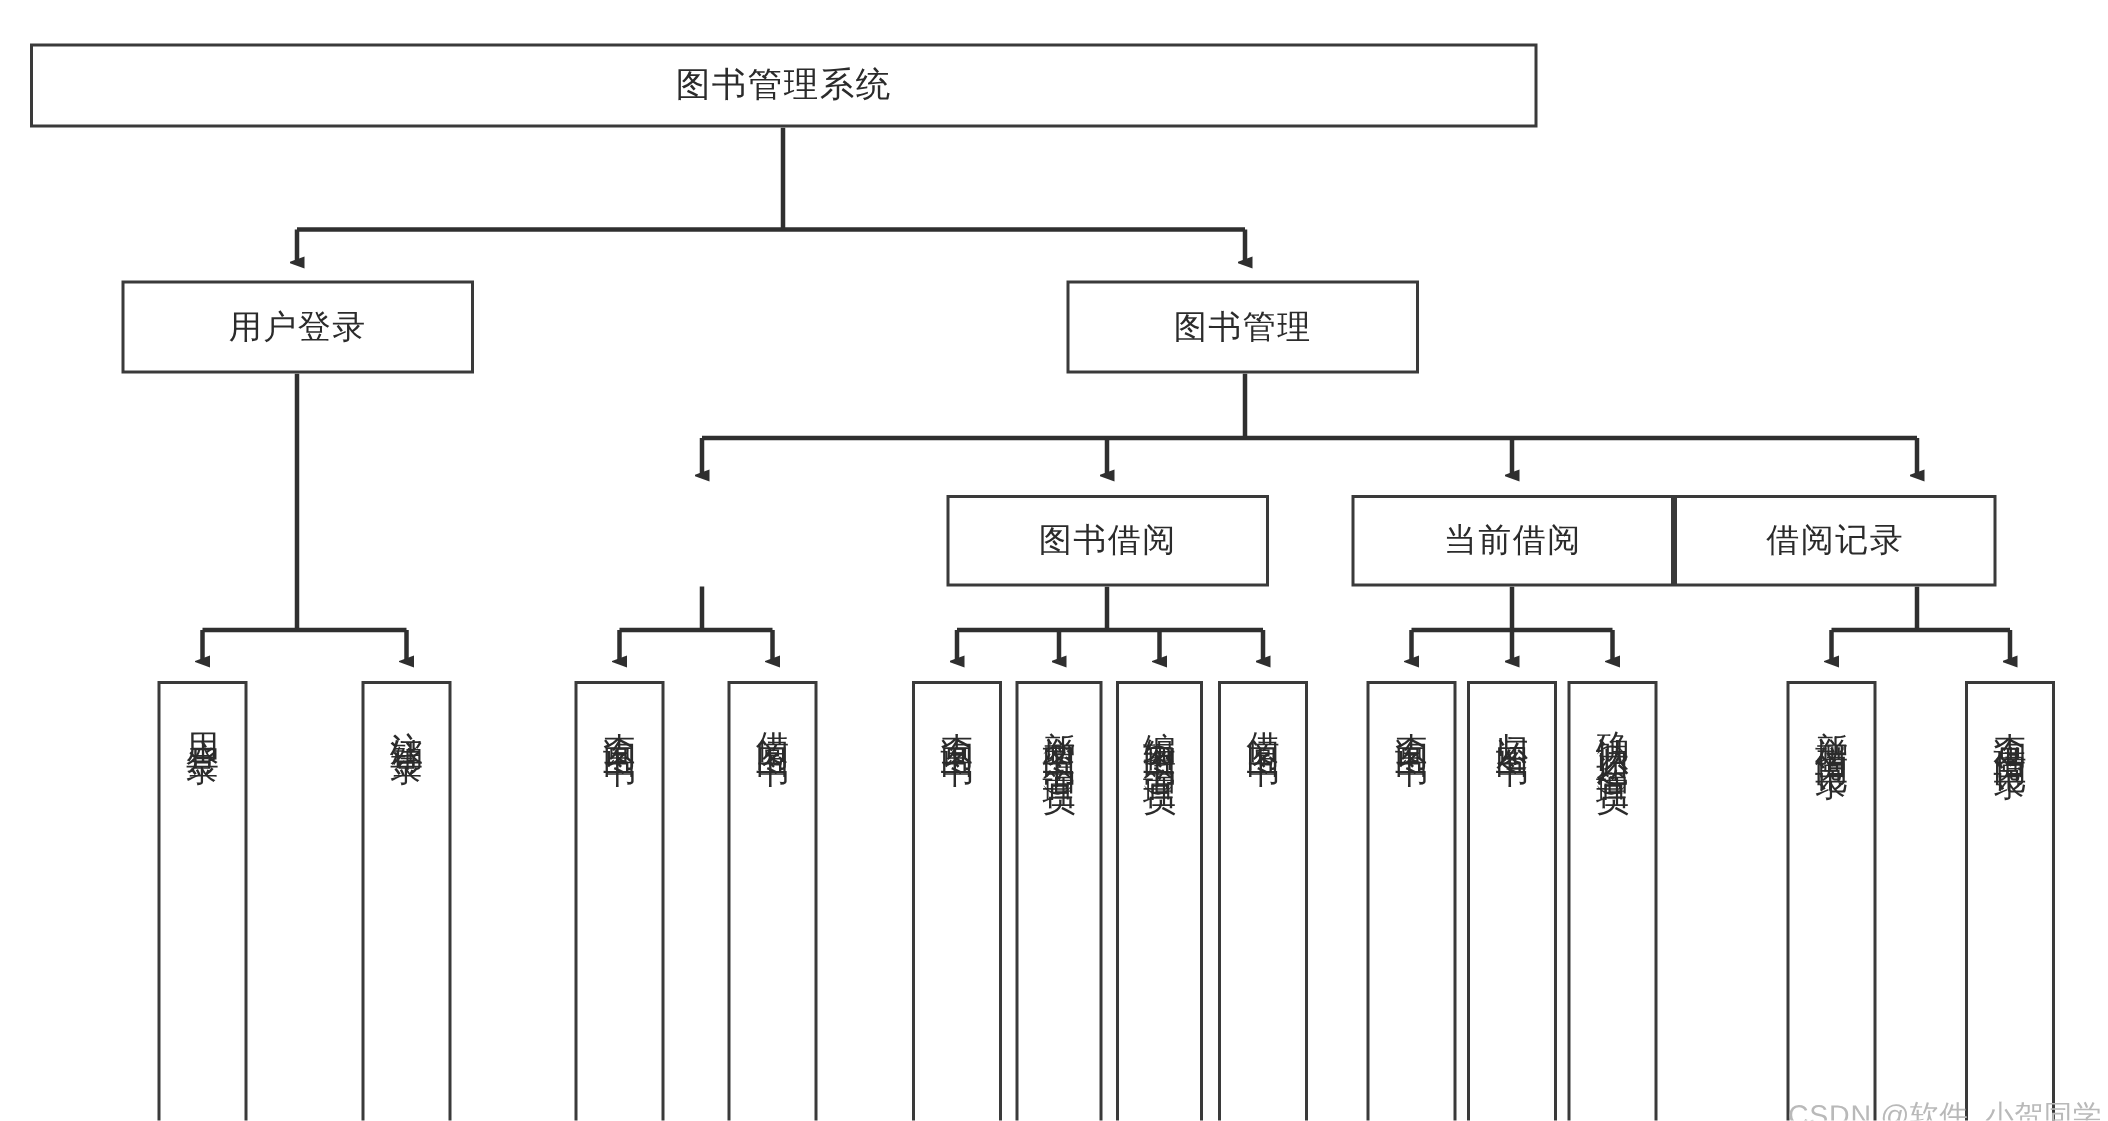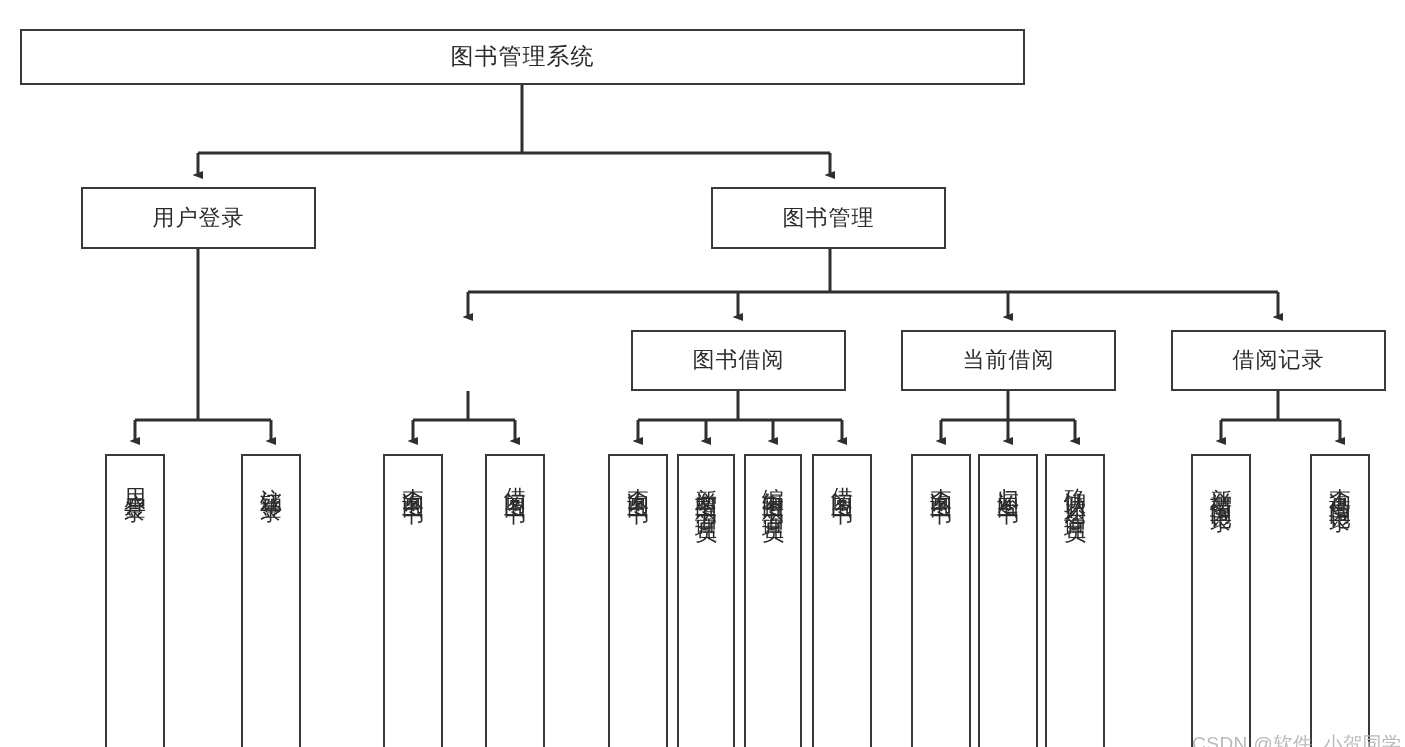--- a/index.html
+++ b/index.html
@@ -84,21 +84,21 @@
   <div class="node h-node" style="left:711px;top:170px;width:235px;height:62px;">
     <span class="lbl">图书管理</span>
   </div>
 
   <div class="node h-node" style="left:901px;top:313px;width:215px;height:61px;">
     <span class="lbl">当前借阅</span>
   </div>
   <div class="node h-node" style="left:631px;top:313px;width:215px;height:61px;">
     <span class="lbl">图书借阅</span>
   </div>
-  <div class="node h-node" style="left:1171px;top:313px;width:215px;height:61px;">
+  <div class="node h-node" style="left:1116px;top:313px;width:215px;height:61px;">
     <span class="lbl">借阅记录</span>
   </div>
 
   <div class="node v-node" style="left:105px;top:437px;width:60px;height:296px;">
     <span class="lbl">用户登录</span>
   </div>
   <div class="node v-node" style="left:241px;top:437px;width:60px;height:296px;">
     <span class="lbl">注销登录</span>
   </div>
 

